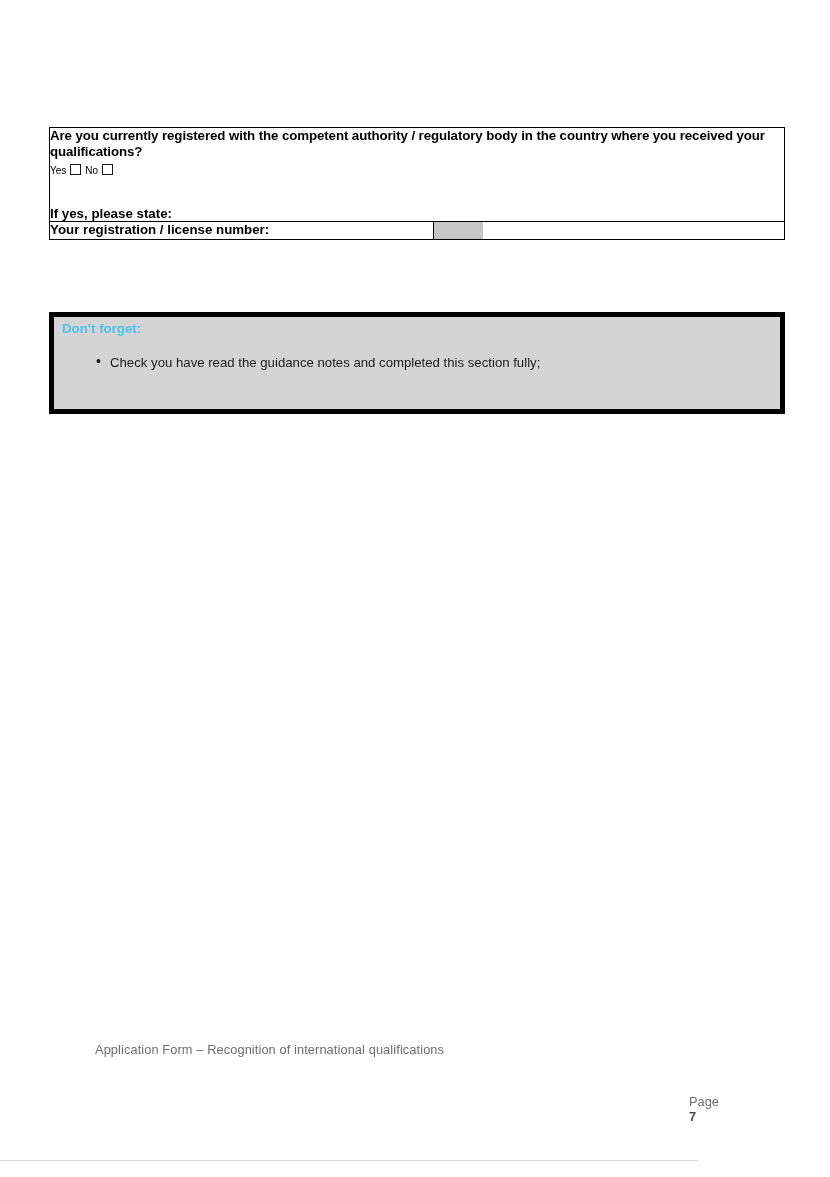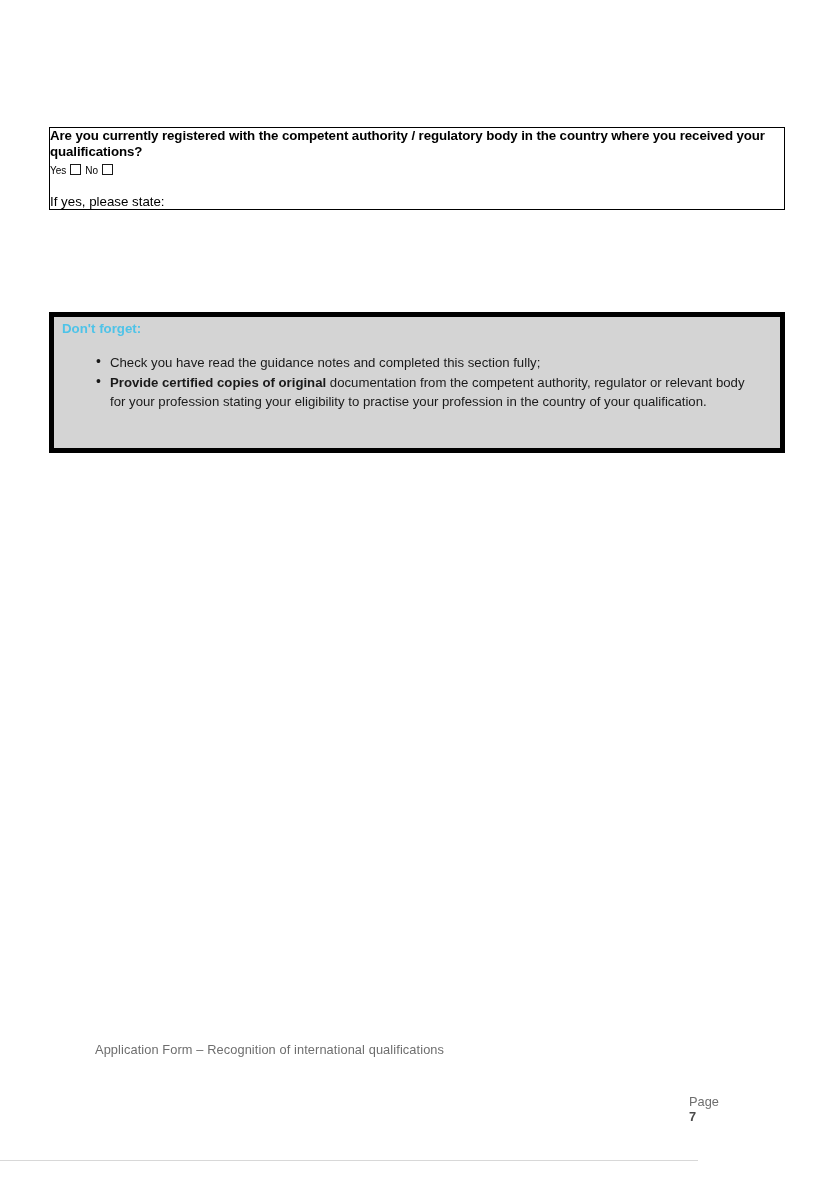--- a/index.html
+++ b/index.html
@@ -69,23 +69,23 @@
   }
   .squiggle {
     position: absolute;
     left: 52px;
     top: 13px;
     width: 67px;
     height: 6px;
     overflow: hidden;
   }
   .ifyes {
-    margin-top: 12px;
-    font-size: 13.3px;
-    font-weight: normal;
+    margin-top: 24px;
+    font-size: 13.3px;
+    font-weight: bold;
     line-height: 15px;
   }
   .lbl-cell {
     font-size: 13.3px;
     font-weight: bold;
     padding: 2px 5px 2px 6px;
     line-height: 15px;
     height: 17px;
   }
   .val-cell {
@@ -178,28 +178,33 @@
           <div class="q-title">Are you currently registered with the competent authority / regulatory body in the country where you received your qualifications?</div>
           <div class="yesno-row">
             <span class="lbl">Yes</span><span class="checkbox"></span><span class="lbl">No</span><span class="checkbox"></span>
             <span class="squiggle">
               
             </span>
           </div>
           <div class="ifyes">If yes, please state:</div>
         </td>
       </tr>
+      <tr>
+        <td class="lbl-cell">Your registration / license number:</td>
+        <td class="val-cell">
+            <span class="grey-box"></span>
+          </td>
+      </tr>
     </tbody>
   </table>
 
   <div class="df-box">
     <div class="df-title">Don't forget:</div>
     <ul class="df-list">
       <li><span>Check you have read the guidance notes and completed this section fully;</span></li>
-      <li><b>Provide certified copies of original</b><span> documentation from the competent authority, regulator or relevant body for your profession stating your eligibility to practise your profession in the country of your qualification.</span></li>
     </ul>
   </div>
 
   <div class="footer-left">Application Form – Recognition of international qualifications</div>
   <div class="footer-right">
     <span>Page</span>
     <b>7</b>
   </div>
 
 </div>

